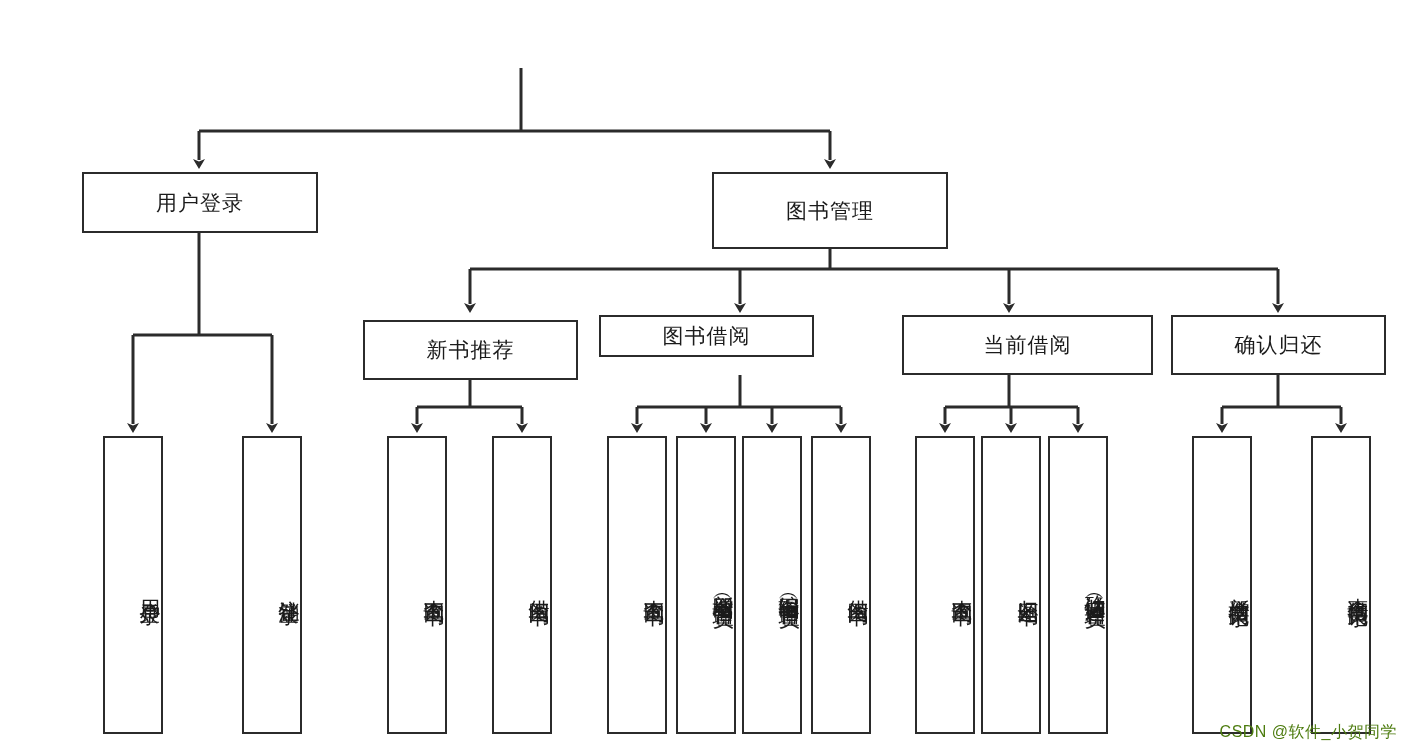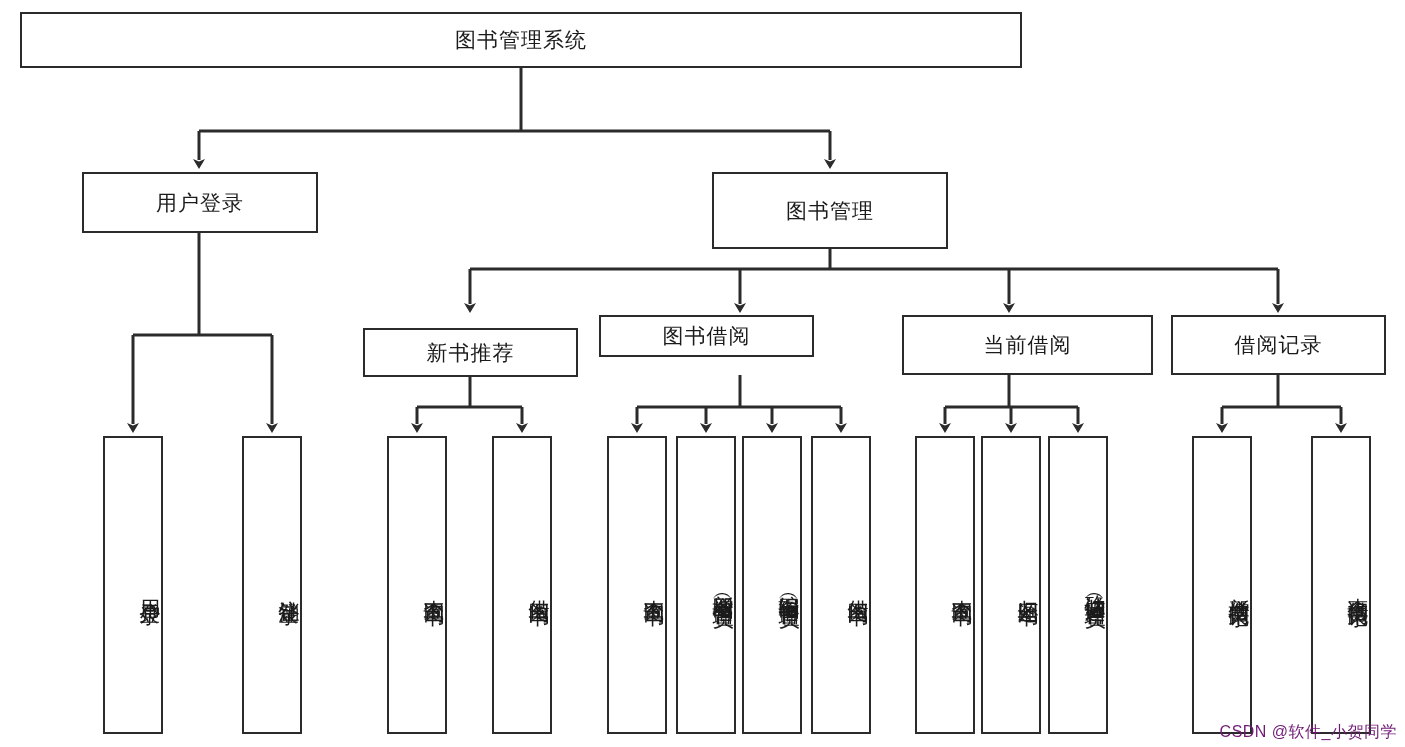--- a/index.html
+++ b/index.html
@@ -52,21 +52,21 @@
     writing-mode: vertical-rl;
     text-orientation: upright;
     display: block;
     white-space: nowrap;
   }
   .watermark {
     position: absolute;
     right: 8px;
     bottom: 4px;
     font-size: 16px;
-    color: #701a75;
+    color: #4d7c0f;
     white-space: nowrap;
     letter-spacing: 0.5px;
   }
 </style>
 </head>
 <body>
 
 <div id="canvas">
 
   <svg class="wires" viewBox="0 0 1405 747" xmlns="http://www.w3.org/2000/svg">
@@ -115,42 +115,39 @@
       <path d="M1011,407 L1011,424" marker-end="url(#arrow)"></path>
       <path d="M1078,407 L1078,424" marker-end="url(#arrow)"></path>
 
       <path d="M1278,375 L1278,407"></path>
       <path d="M1222,407 L1341,407"></path>
       <path d="M1222,407 L1222,424" marker-end="url(#arrow)"></path>
       <path d="M1341,407 L1341,424" marker-end="url(#arrow)"></path>
     </g>
   </svg>
 
-  <div class="node horiz" style="left:20px; top:12px; width:1002px; height:56px;">
-    <span>图书管理系统</span>
-  </div>
 
   <div class="node horiz" style="left:82px; top:172px; width:236px; height:61px;">
     <span>用户登录</span>
   </div>
   <div class="node horiz" style="left:712px; top:172px; width:236px; height:77px;">
     <span>图书管理</span>
   </div>
 
-  <div class="node horiz" style="left:363px; top:328px; width:215px; height:49px;">
+  <div class="node horiz" style="left:363px; top:320px; width:215px; height:60px;">
     <span>新书推荐</span>
   </div>
   <div class="node horiz" style="left:599px; top:315px; width:215px; height:42px;">
     <span>图书借阅</span>
   </div>
   <div class="node horiz" style="left:902px; top:315px; width:251px; height:60px;">
     <span>当前借阅</span>
   </div>
   <div class="node horiz" style="left:1171px; top:315px; width:215px; height:60px;">
-    <span>借阅记录</span>
+    <span>确认归还</span>
   </div>
 
   <div class="node vert" style="left:103px; top:436px; width:60px; height:298px;">
     <span class="vtext">用户登录</span>
   </div>
   <div class="node vert" style="left:242px; top:436px; width:60px; height:298px;">
     <span class="vtext">注销登录</span>
   </div>
 
   <div class="node vert" style="left:387px; top:436px; width:60px; height:298px;">

